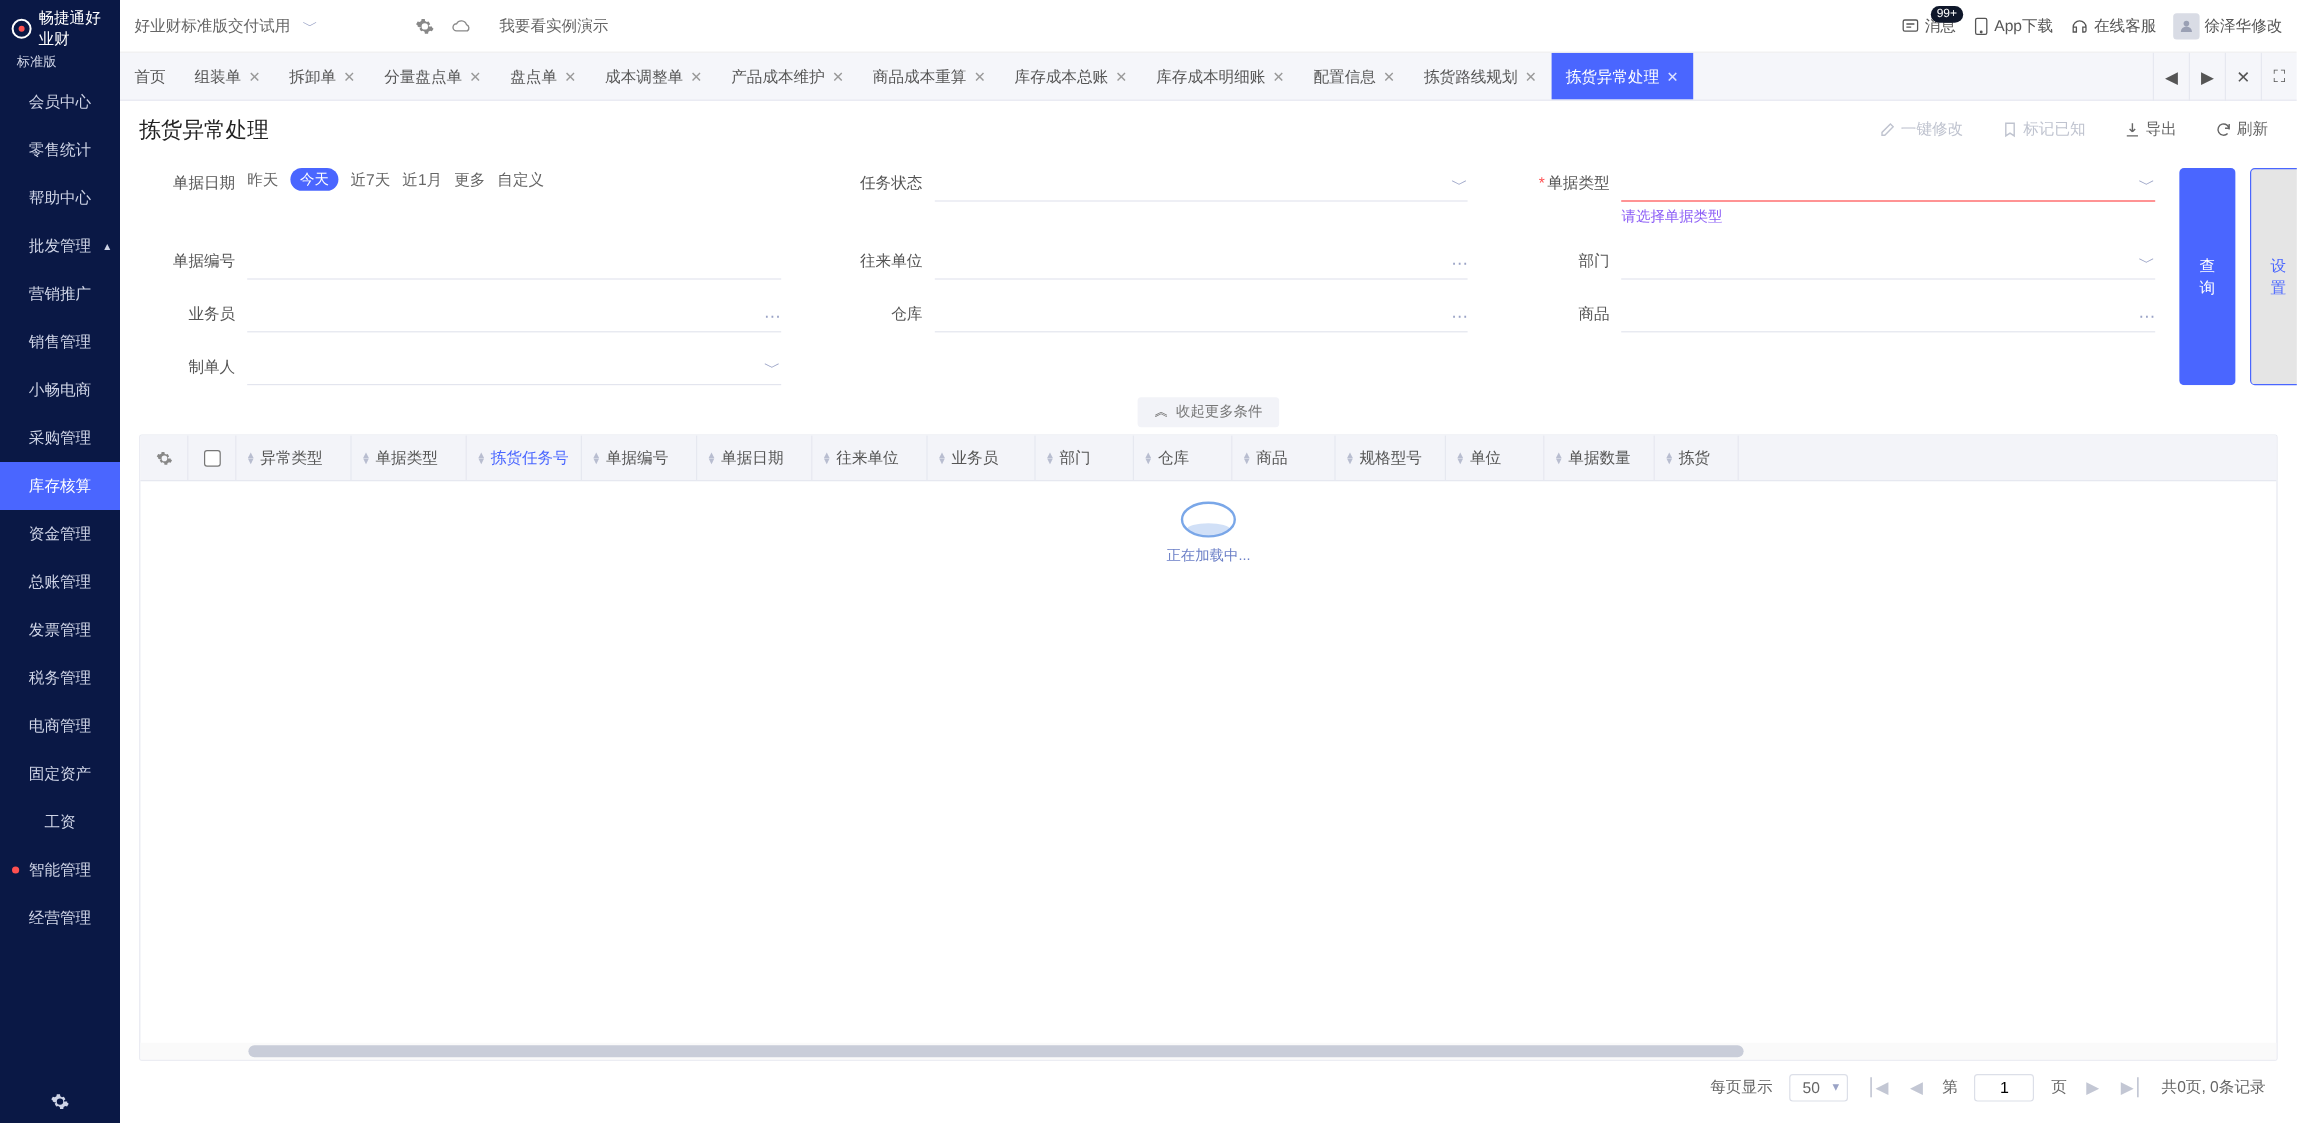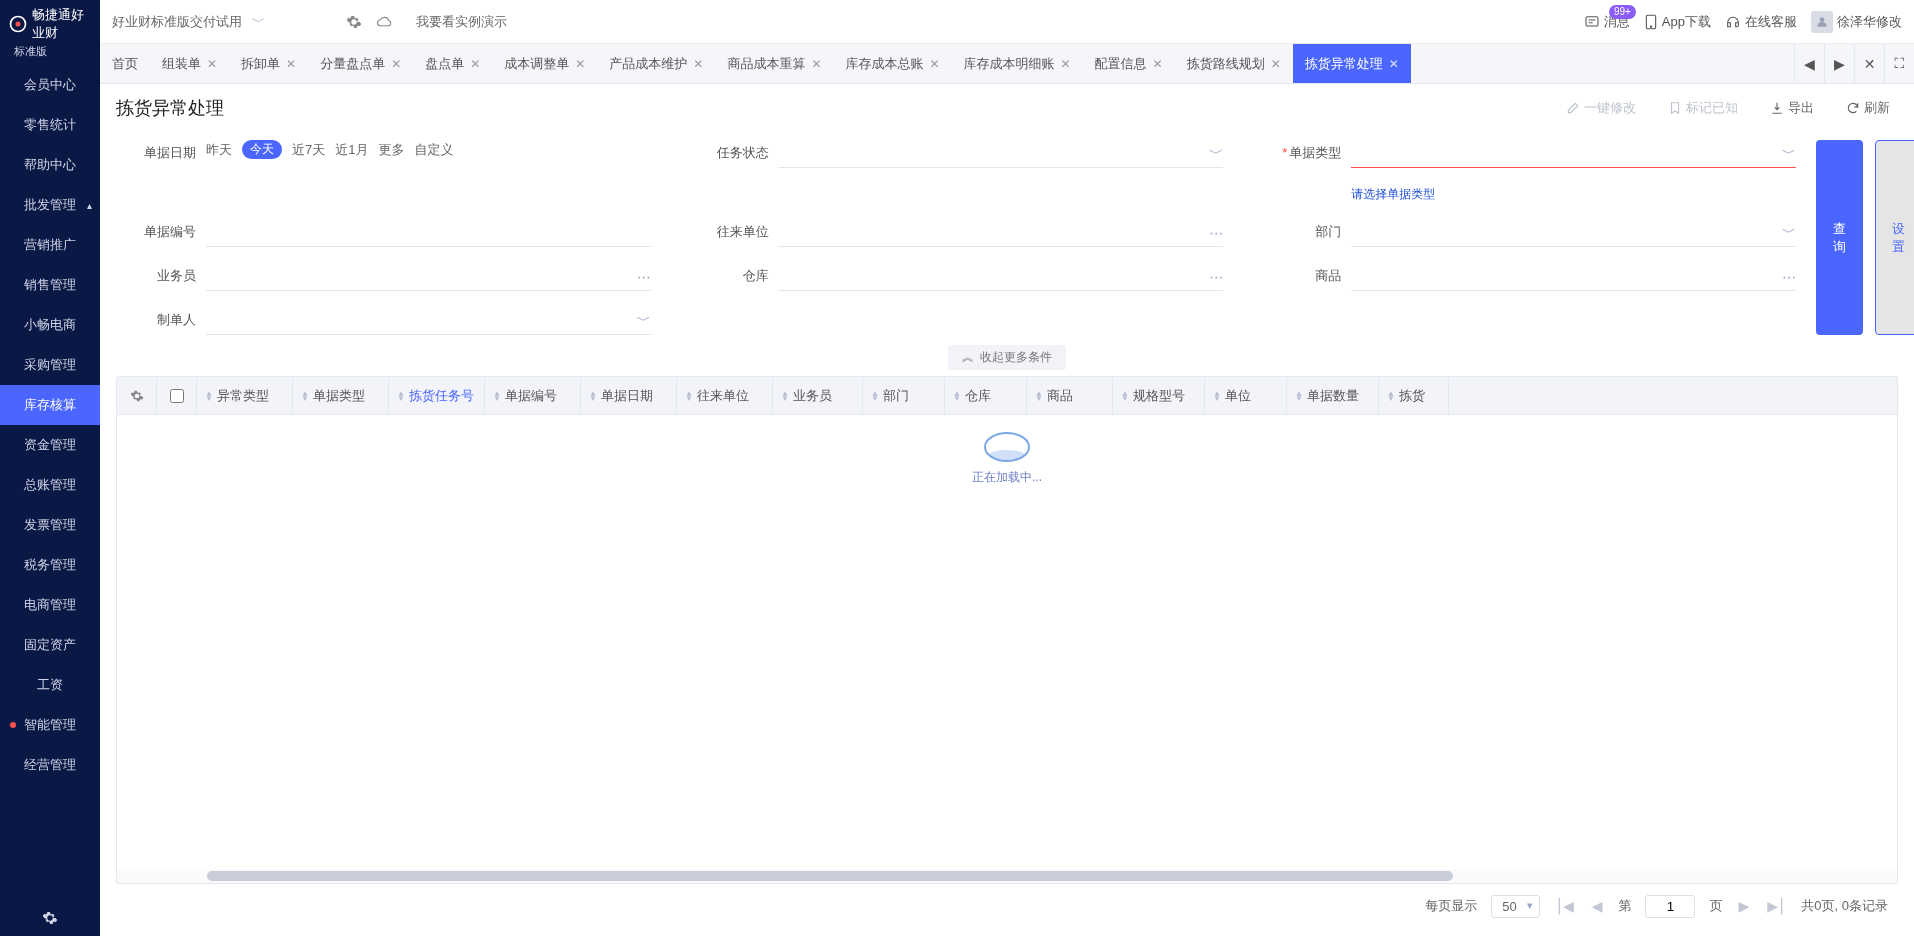--- a/index.html
+++ b/index.html
@@ -15,21 +15,21 @@
 .nav-item .arrow{position:absolute;right:8px;font-size:10px}
 .dot{width:6px;height:6px;background:#ff5050;border-radius:50%;position:absolute;left:10px}
 .nav-footer{height:36px;display:flex;align-items:center;justify-content:center}
 .main{flex:1;display:flex;flex-direction:column;min-width:0}
 .topbar{height:44px;border-bottom:1px solid #eee;display:flex;align-items:center;padding:0 12px;gap:14px}
 .prod-sel{display:flex;align-items:center;gap:10px;color:#666;font-size:13px;cursor:pointer;min-width:220px}
 .prod-sel .chev{color:#9aa3c6}
 .gear,.cloud-demo{color:#666;display:flex;align-items:center;gap:22px;cursor:pointer}
 .top-spacer{flex:1}
 .top-icon{display:flex;align-items:center;gap:4px;color:#555;font-size:13px;cursor:pointer;position:relative}
-.badge{position:absolute;top:-8px;right:-6px;background:#8b5cf6;color:#fff;font-size:10px;border-radius:8px;padding:1px 5px;line-height:12px}
+.badge{position:absolute;top:-8px;right:-6px;background:#0f172a;color:#fff;font-size:10px;border-radius:8px;padding:1px 5px;line-height:12px}
 .avatar{width:22px;height:22px;background:#d9dce5;border-radius:3px;display:inline-flex;align-items:center;justify-content:center}
 .tabs{height:40px;background:#f5f6fa;display:flex;align-items:stretch;border-bottom:1px solid #e6e8f0;position:relative}
 .tabs-scroll{flex:1;display:flex;overflow:hidden}
 .tab{padding:0 12px;display:flex;align-items:center;gap:6px;font-size:13px;color:#555;white-space:nowrap;cursor:pointer}
 .tab.active{background:#4a66ff;color:#fff}
 .tab .x{font-size:12px;color:#999;cursor:pointer}
 .tab.active .x{color:#dfe3ff}
 .tabs-ctrl{display:flex;align-items:center}
 .tabs-ctrl button{width:30px;height:40px;border:none;background:transparent;cursor:pointer;font-size:14px;color:#555;border-left:1px solid #e6e8f0}
 .page{flex:1;display:flex;flex-direction:column;background:#fff;min-height:0}
@@ -40,21 +40,21 @@
 .fld{display:flex;align-items:flex-start;gap:10px}
 .fld-label{width:78px;text-align:right;font-size:13px;color:#555;padding-top:4px;flex-shrink:0}
 .fld-label .req{color:#ff4d4f;margin-right:2px}
 .fld-body{flex:1;min-width:0}
 .date-opts{display:flex;gap:10px;font-size:13px;color:#666;align-items:center;flex-wrap:wrap}
 .date-opts .pill{background:#4a66ff;color:#fff;border-radius:10px;padding:1px 8px;font-size:12px}
 .date-range{font-size:12px;color:#888;margin-top:2px}
 .input-line{height:28px;border-bottom:1px solid #e3e5ee;display:flex;align-items:center;justify-content:space-between;font-size:13px;color:#333}
 .input-line.err{border-bottom-color:#ff4d4f}
 .input-line .suffix{color:#9aa3c6;font-size:14px}
-.err-msg{color:#1d4ed8;font-size:12px;margin-top:18px}
+.err-msg{color:#8b5cf6;font-size:12px;margin-top:4px}
 .btn{border:1px solid transparent;border-radius:4px;padding:5px 16px;font-size:13px;cursor:pointer}
 .btn.primary{background:#4a66ff;color:#fff}
 .btn.ghost{background:#e5e5e5;border-color:#4a66ff;color:#4a66ff}
 .collapse-bar{text-align:center;padding:10px 0 6px}
 .collapse-chip{display:inline-flex;align-items:center;gap:6px;background:#f2f3f8;color:#777;font-size:12px;padding:4px 14px;border-radius:3px;cursor:pointer}
 .grid-wrap{flex:1;padding:0 16px 8px;min-height:0;display:flex;flex-direction:column}
 .grid{flex:1;border:1px solid #e6e8f0;border-radius:2px;display:flex;flex-direction:column;min-height:0;position:relative}
 .ghead{display:flex;background:#f3f4f9;height:38px;border-bottom:1px solid #e6e8f0;font-size:13px;color:#555}
 .gcell{display:flex;align-items:center;gap:4px;padding:0 8px;border-right:1px solid #e6e8f0;flex-shrink:0}
 .gcell .sort{display:inline-flex;flex-direction:column;line-height:5px;font-size:8px;color:#b8bdd0}

